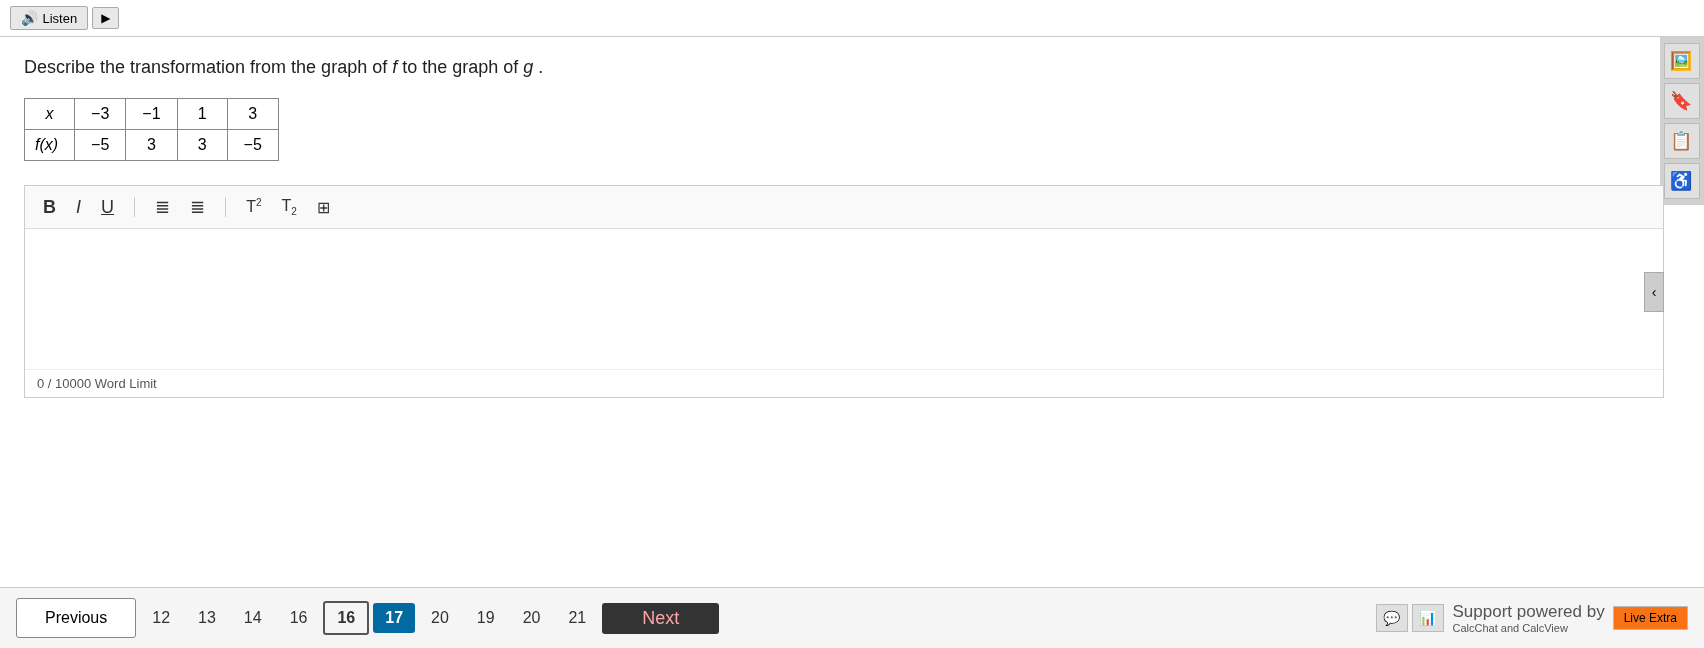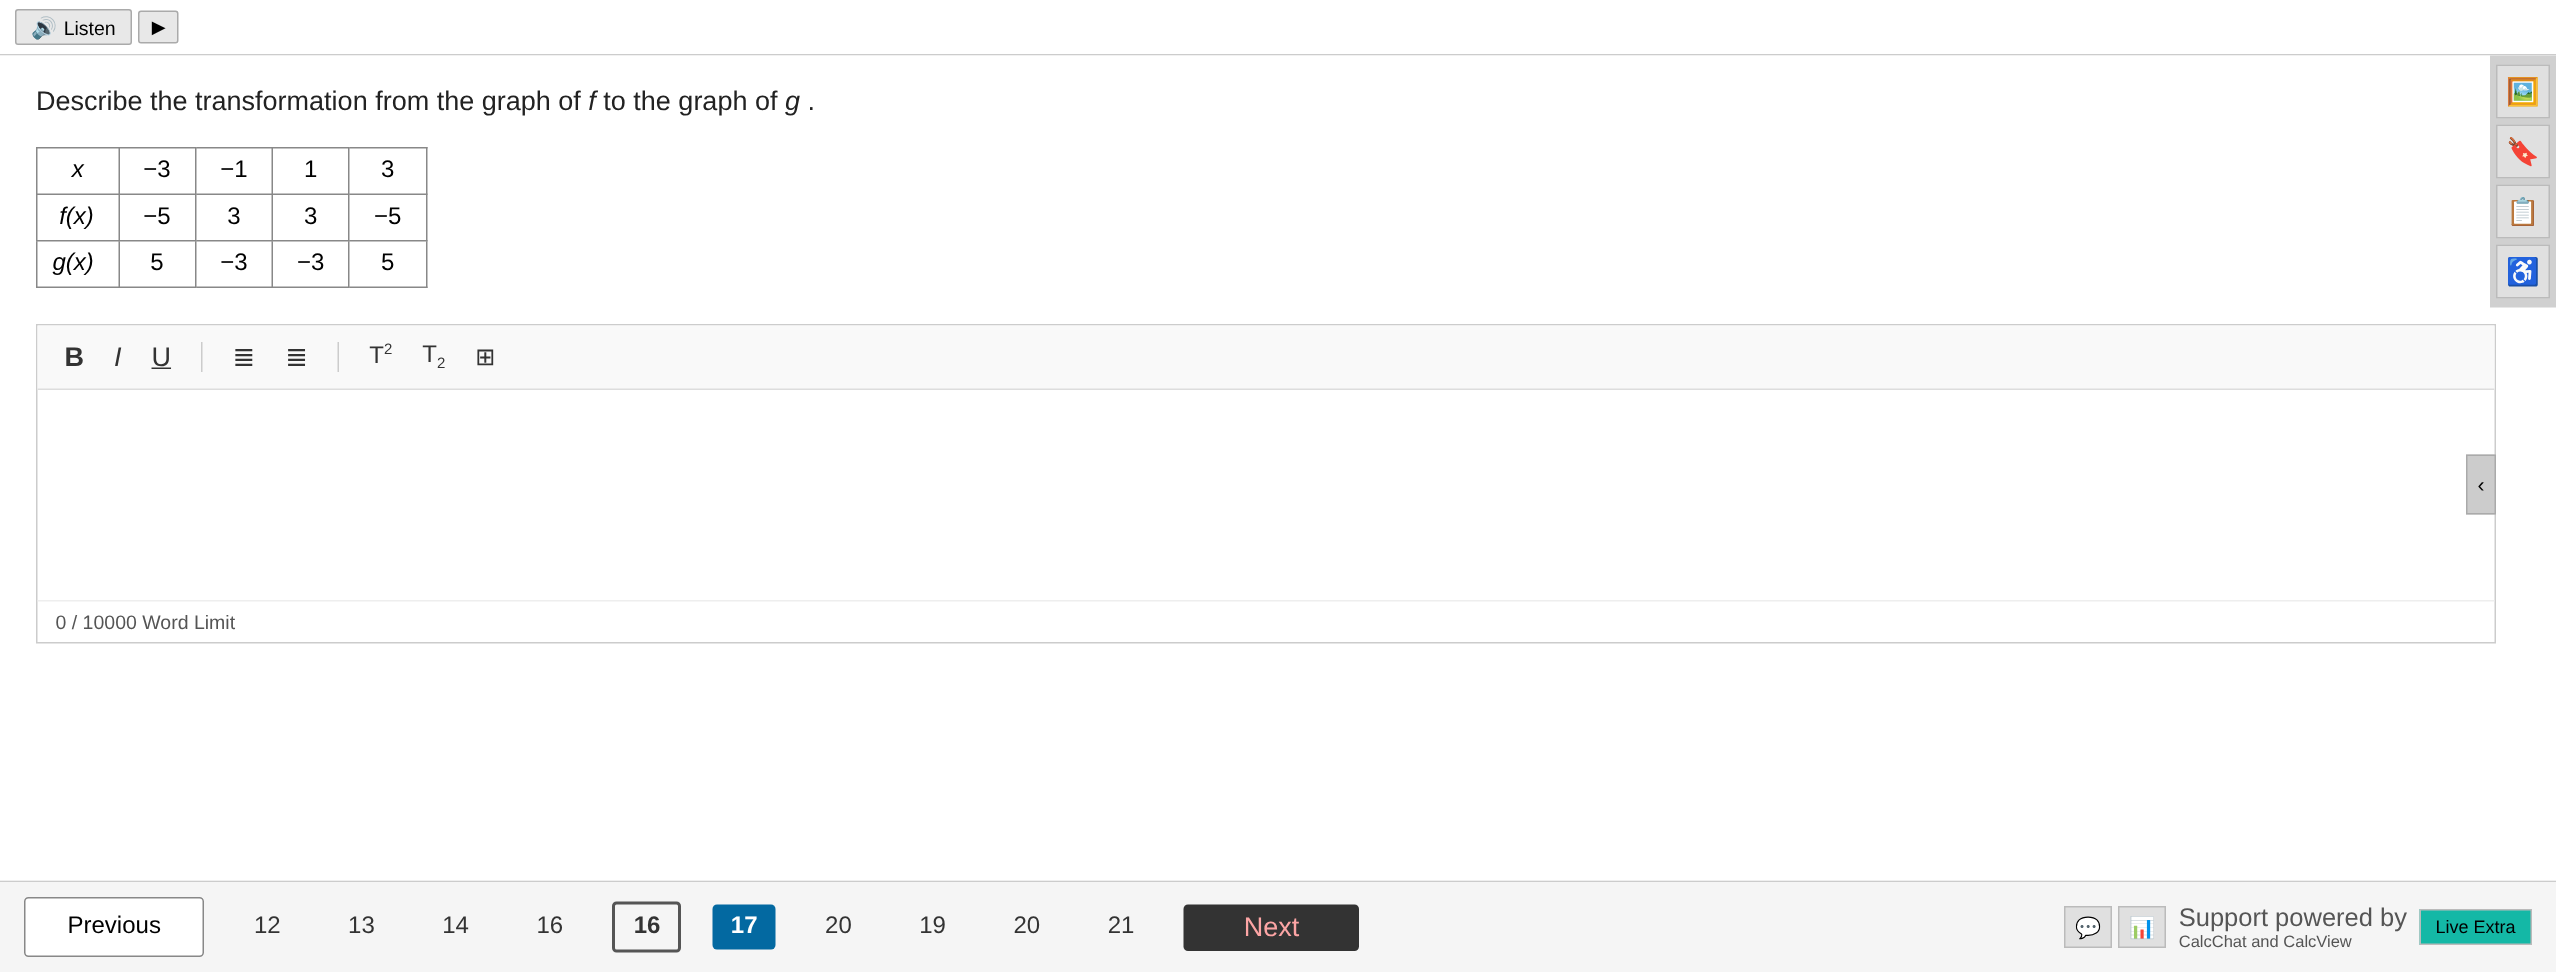--- a/index.html
+++ b/index.html
@@ -173,21 +173,21 @@
       border: 1px solid #aaa;
     }
 
     
     .bottom-nav {
       background: #f5f5f5;
       border-top: 1px solid #ccc;
       padding: 10px 16px;
       display: flex;
       align-items: center;
-      gap: 21px;
+      gap: 4px;
     }
     .prev-btn {
       background: #fff;
       border: 1px solid #888;
       padding: 10px 28px;
       font-size: 16px;
       cursor: pointer;
       border-radius: 3px;
       font-weight: 500;
     }
@@ -235,21 +235,21 @@
       height: 28px;
       background: #e0e0e0;
       border: 1px solid #bbb;
       display: flex;
       align-items: center;
       justify-content: center;
       font-size: 14px;
       cursor: pointer;
     }
     .live-extra-btn {
-      background: #14b8a6;
+      background: #f97316;
       border: 1px solid #bbb;
       padding: 4px 10px;
       font-size: 12px;
       cursor: pointer;
     }
   </style>
 </head>
 <body>
 
 <div class="top-bar">
@@ -292,27 +292,20 @@
       <td>1</td>
       <td>3</td>
     </tr>
     <tr>
       <td class="row-header"><em>f</em>(x)</td>
       <td>−5</td>
       <td>3</td>
       <td>3</td>
       <td>−5</td>
     </tr>
-    <tr>
-      <td class="row-header"><em>g</em>(x)</td>
-      <td>5</td>
-      <td>−3</td>
-      <td>−3</td>
-      <td>5</td>
-    </tr>
   </tbody>
     </table>
 
   <div class="editor-container" style="position:relative;">
     <div class="editor-toolbar">
       <button class="toolbar-btn bold">B</button>
       <button class="toolbar-btn italic">I</button>
       <button class="toolbar-btn underline">U</button>
       <div class="toolbar-divider"></div>
       <button class="toolbar-btn" style="font-size:18px;">≣</button>

